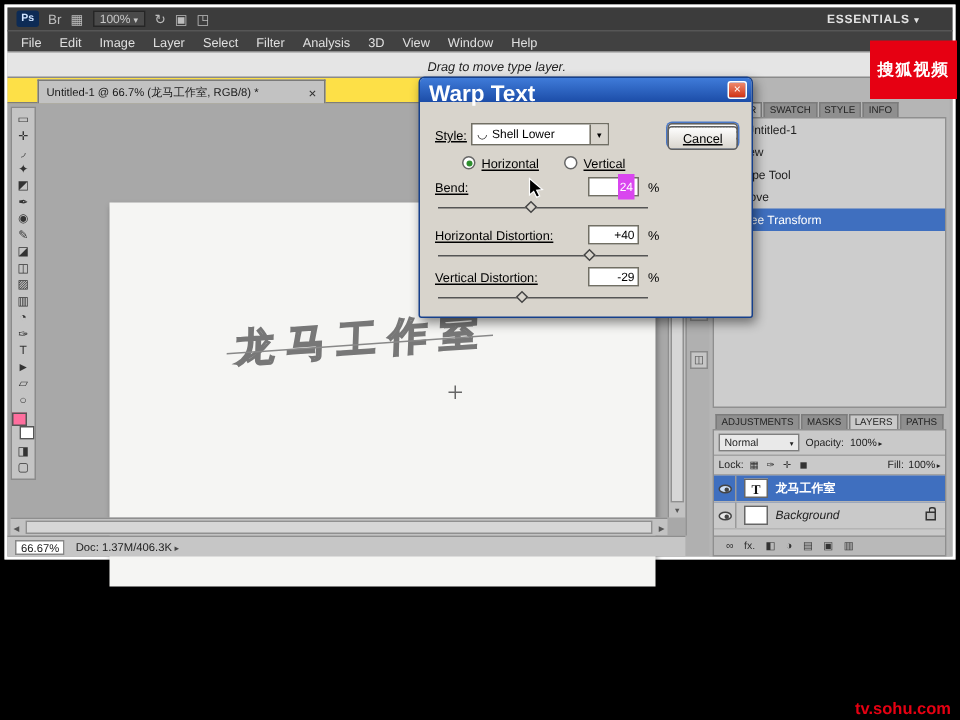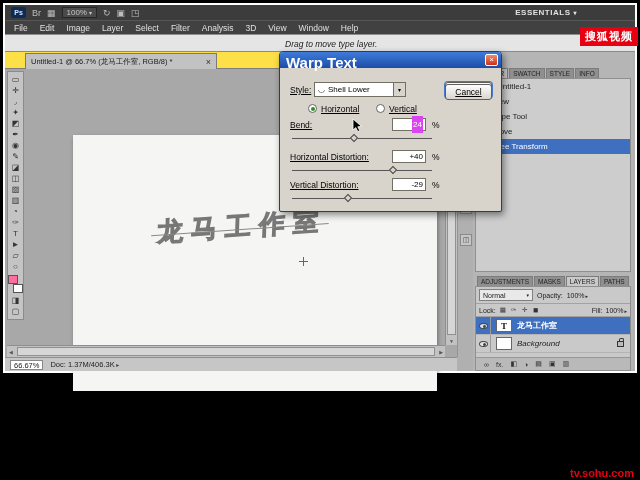--- a/index.html
+++ b/index.html
@@ -6,21 +6,21 @@
   body { background:#000; font-family:"Liberation Sans", sans-serif; }
   .screen { position:relative; width:640px; height:480px; background:#000; overflow:hidden; }
   .ps-window { position:absolute; left:3px; top:3px; width:634px; height:370px; border:2px solid #fff; background:#a9a9a9; }
 
   
   .app-bar { position:absolute; left:0; top:0; right:0; height:15px; background:#3c3c3c; display:flex; align-items:center; gap:6px; padding:0 6px; color:#c8c8c8; font-size:8px; }
   .ps-logo { background:#0d2b55; color:#cfe4ff; width:15px; height:11px; display:grid; place-items:center; font-size:7px; font-weight:bold; border-radius:2px; }
   .abar-icon { color:#bdbdbd; font-size:9px; line-height:10px; }
   .zoom-box { border:1px solid #262626; background:#4a4a4a; padding:0 4px; height:11px; line-height:9px; }
   .zoom-box::after { content:"▾"; font-size:6px; margin-left:2px; }
-  .workspace { margin-left:auto; margin-right:52px; font-weight:bold; color:#e2e2e2; font-size:8px; letter-spacing:.5px; }
+  .workspace { margin-left:auto; margin-right:16px; font-weight:bold; color:#e2e2e2; font-size:8px; letter-spacing:.5px; }
   .workspace::after { content:"▾"; font-size:6px; margin-left:3px; }
 
   
   .menu-bar { position:absolute; left:0; top:15px; right:0; height:14px; background:#414141; border-top:1px solid #565656; display:flex; align-items:center; padding:0 3px; font-size:8.5px; color:#e0e0e0; }
   .menu-item { padding:0 6px; }
 
   
   .options-bar { position:absolute; left:0; top:29px; right:0; height:18px; background:#e5e5e5; border-top:1px solid #8e8e8e; border-bottom:1px solid #8a8a8a; font-size:8.5px; color:#222;font-style:italic; }
   .hint { position:absolute; left:280px; top:4px; }
 
@@ -116,21 +116,21 @@
   .pct { position:absolute; font-size:8.5px; }
   .slider { position:absolute; left:12px; width:140px; height:8px; }
   .slider .track { position:absolute; left:0; right:0; top:4px; height:1px; background:#555; }
   .slider .thumb { position:absolute; top:1px; width:6px; height:6px; background:#d8d4cc; border:1px solid #444; transform:rotate(45deg); }
   .d-btn { position:absolute; right:9px; width:47px; height:16px; background:linear-gradient(180deg,#fefefe,#d9d5cd); border:1px solid #5f5f5f; border-radius:3px; font-size:8.5px; display:grid; place-items:center; }
   .d-btn.focused { box-shadow:0 0 0 1px #4a78c8; outline:1px dotted #666; outline-offset:-4px;padding-left:34px; }
 
   .cursor { position:absolute; left:352px; top:118px; z-index:60; }
 
   
-  .wm-top { position:absolute; right:2px; top:27px; background:#e60012; color:#fff; font-size:11px; font-weight:bold; padding:2px 5px; z-index:70; letter-spacing:1px; }
+  .wm-top { position:absolute; right:2px; top:27px; background:#e60012; color:#fff; font-size:11px; font-weight:bold; padding:12px 5px; z-index:70; letter-spacing:1px; }
   .wm-bottom { position:absolute; right:6px; bottom:1px; color:#e60012; font-size:11px; font-weight:bold; z-index:70; }
 </style>
 </head>
 <body>
 
 <div class="screen">
   <div class="ps-window">
 
     <div class="app-bar">
       <span class="ps-logo">Ps</span>

